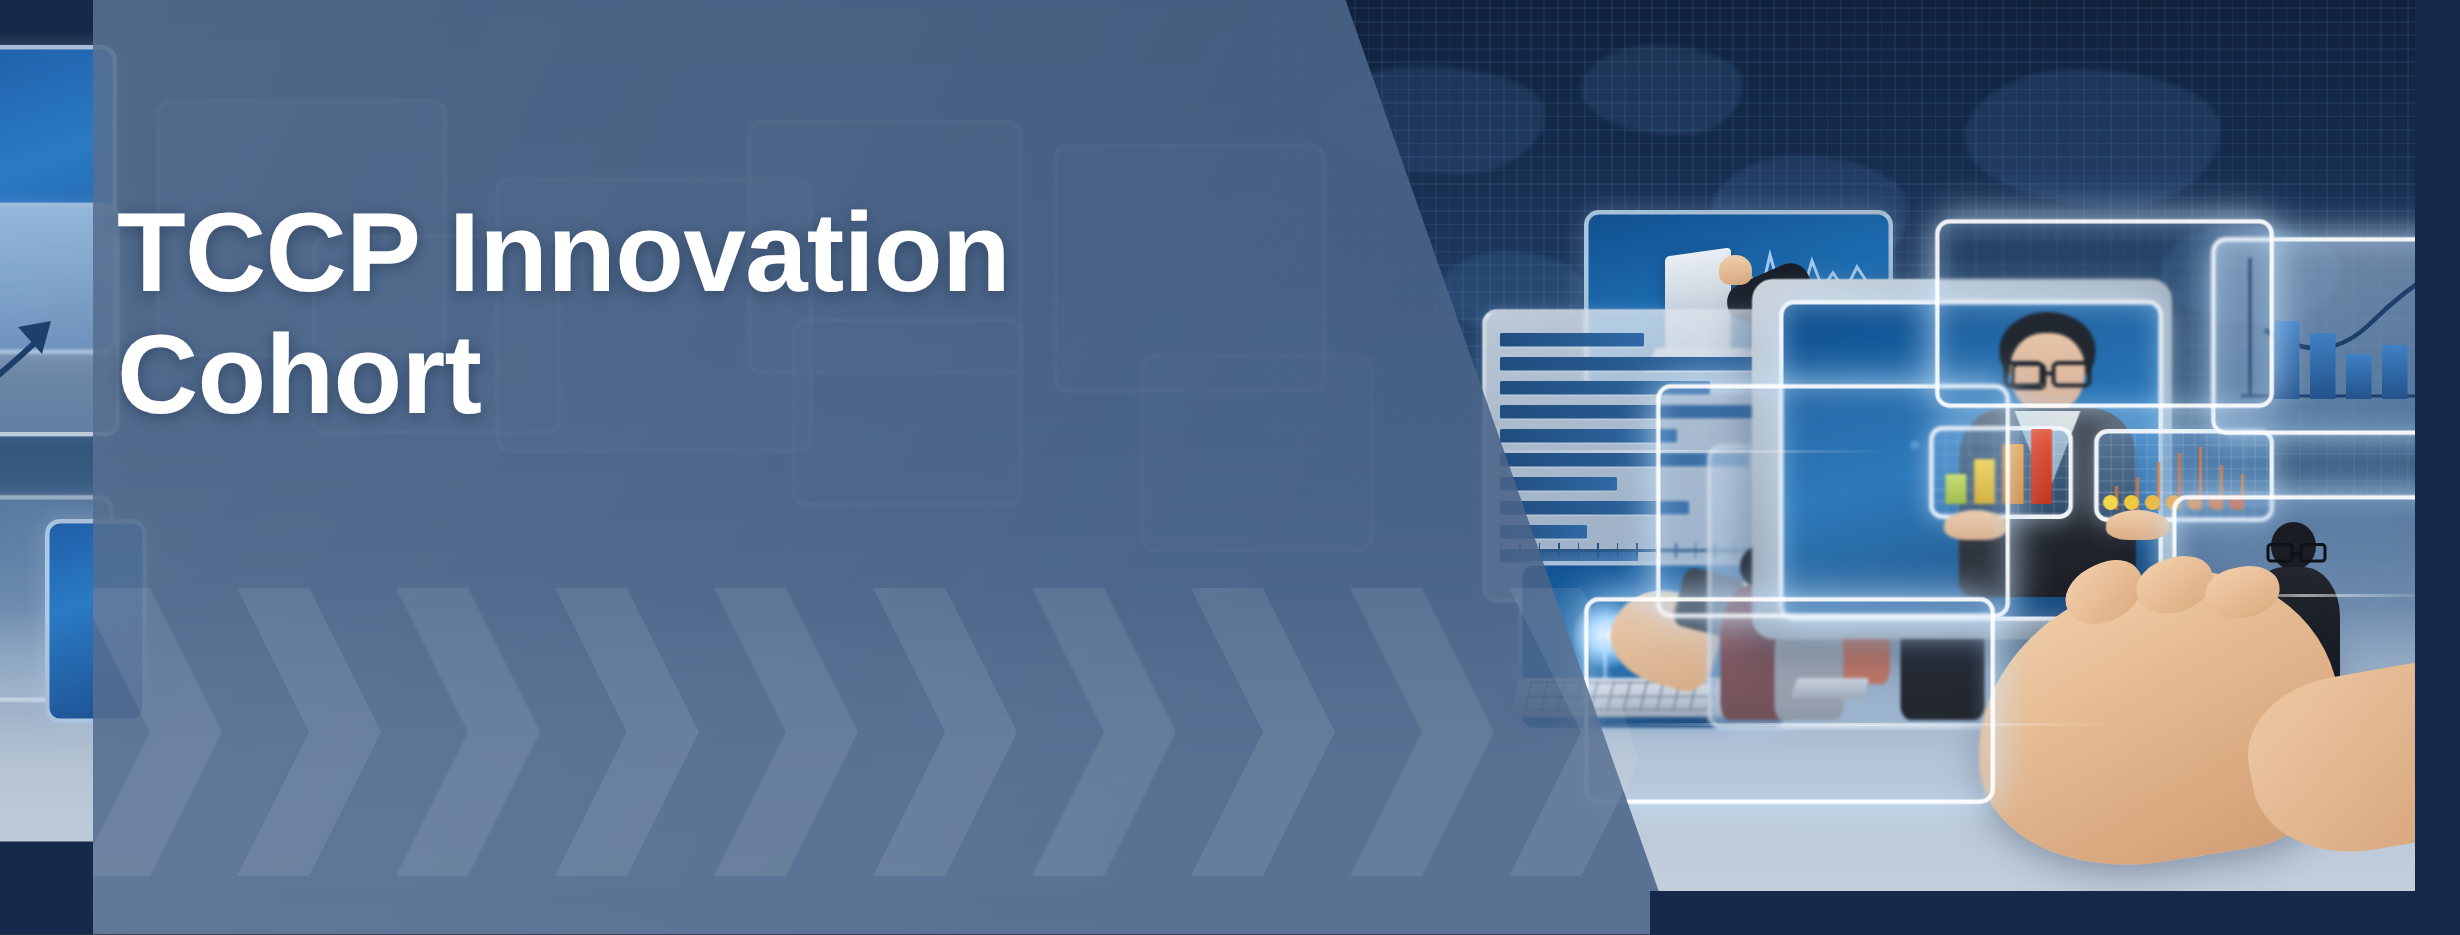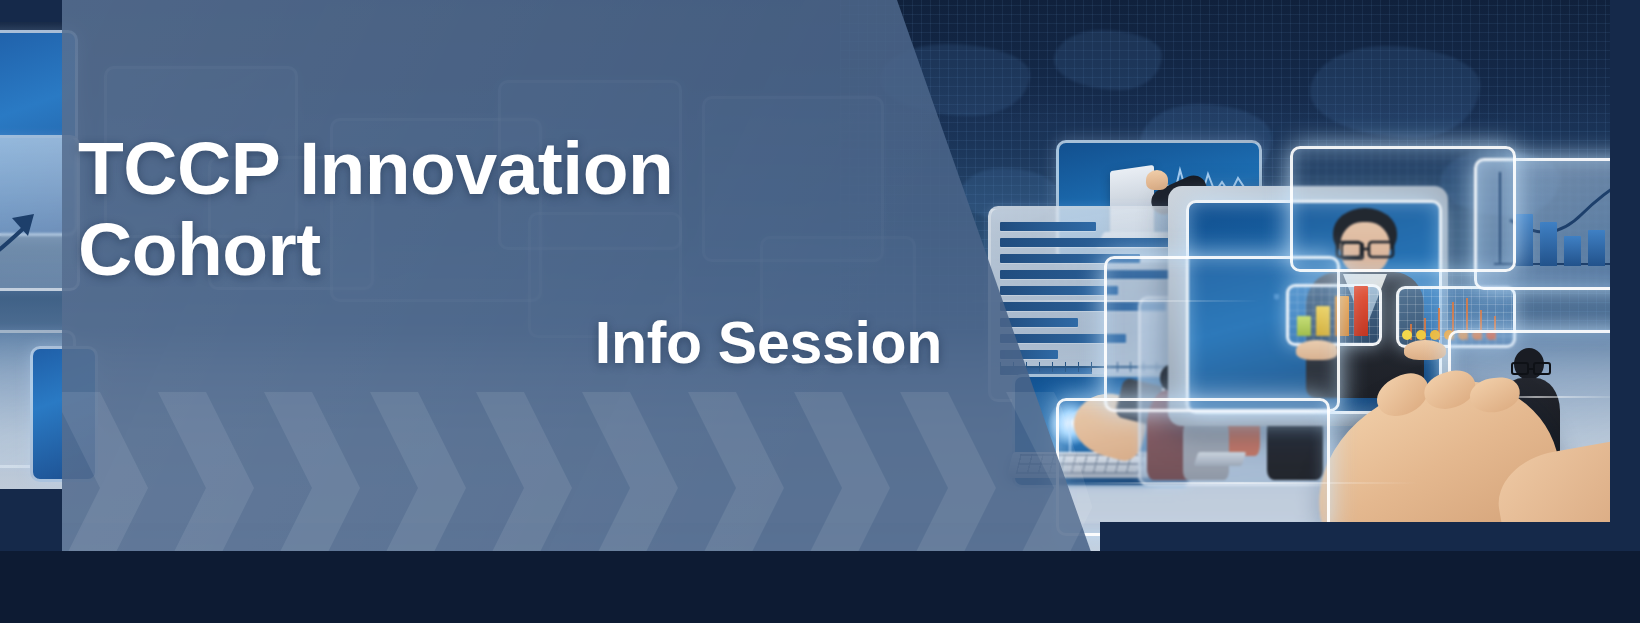--- a/index.html
+++ b/index.html
@@ -8,21 +8,21 @@
     padding: 0;
     background: #0d1b33;
   }
   body {
     font-family: "Liberation Sans", sans-serif;
   }
 
   .banner {
     position: relative;
     width: 1640px;
-    height: 551px;
+    height: 623px;
     overflow: hidden;
     background: #404040;
   }
 
   
   .photo-bg {
     position: absolute;
     inset: 0;
     background:
       linear-gradient(180deg,
@@ -550,21 +550,20 @@
     <div class="chev" style="left:414px;"></div>
     <div class="chev" style="left:520px;"></div>
     <div class="chev" style="left:626px;"></div>
     <div class="chev" style="left:732px;"></div>
     <div class="chev" style="left:838px;"></div>
     <div class="chev" style="left:944px;"></div>
   </div>
 
   <div class="title-block">
     <h1 class="title">TCCP Innovation Cohort</h1>
-    <div class="subtitle">Info Session</div>
   </div>
 
   <div class="band-bottom"></div>
   <div class="band-right"></div>
   <div class="band-left-bottom"></div>
   <div class="band-left-top"></div>
 
 </div>
 
 </body></html>

